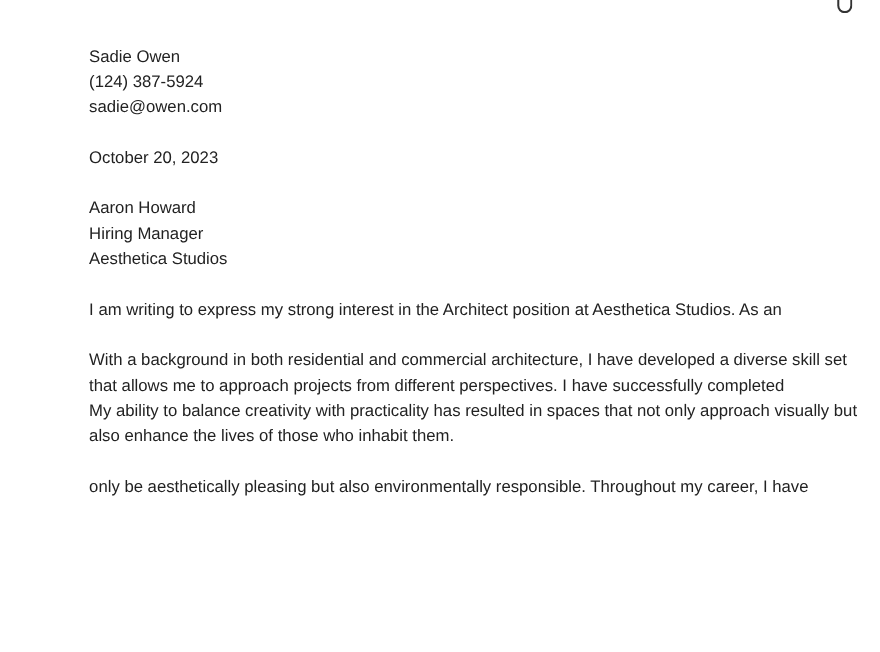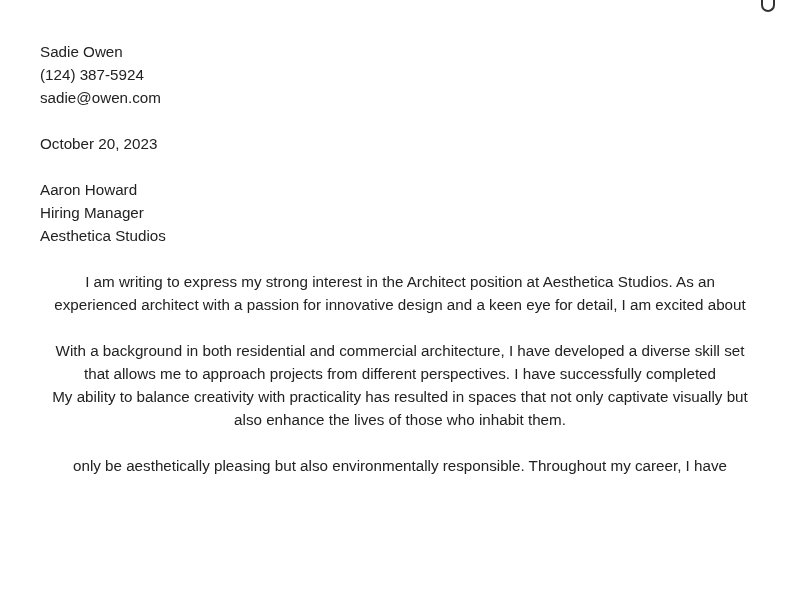--- a/index.html
+++ b/index.html
@@ -1,21 +1,21 @@
 <!DOCTYPE html>
 <html><head>
   <meta charset="utf-8">
   <style>
     html, body { margin: 0; padding: 0; background: #ffffff; }
     body { width: 800px; height: 593px; overflow: hidden; position: relative;
       font-family: "Liberation Sans", sans-serif; color: #222222; }
     .doc { position: absolute; left: 40px; top: 40px; width: 720px; font-size: 15.2px; line-height: 23px; }
-    .line { display: block; white-space: nowrap; }
+    .line { display: block; white-space: nowrap; margin-left: 41px; }
     .block { margin-bottom: 23px; }
-    .para { margin-bottom: 23px; text-align: center; }
+    .para { margin-bottom: 23px; }
     .corner-icon { position: absolute; left: 761px; top: -10px; width: 14px; height: 22px;
       border: 2.5px solid #333; border-top: none; border-radius: 0 0 8px 8px; box-sizing: border-box; }
   </style>
 </head>
 <body>
 
 <div class="corner-icon"></div>
 
 <div class="doc">
   <div class="block">
@@ -26,24 +26,23 @@
   <div class="block">
     <span class="line">October 20, 2023</span>
   </div>
   <div class="block">
     <span class="line">Aaron Howard</span>
     <span class="line">Hiring Manager</span>
     <span class="line">Aesthetica Studios</span>
   </div>
   <div class="para">
     <span class="line">I am writing to express my strong interest in the Architect position at Aesthetica Studios. As an</span>
-    <span class="line">experienced architect with a passion for innovative design and a keen eye for detail, I am excited about</span>
   </div>
   <div class="para">
     <span class="line">With a background in both residential and commercial architecture, I have developed a diverse skill set</span>
     <span class="line">that allows me to approach projects from different perspectives. I have successfully completed</span>
-    <span class="line">My ability to balance creativity with practicality has resulted in spaces that not only captivate visually but</span>
+    <span class="line">My ability to balance creativity with practicality has resulted in spaces that not only approach visually but</span>
     <span class="line">also enhance the lives of those who inhabit them.</span>
   </div>
   <div class="para">
     <span class="line">only be aesthetically pleasing but also environmentally responsible. Throughout my career, I have</span>
   </div>
 </div>
 
 </body></html>

